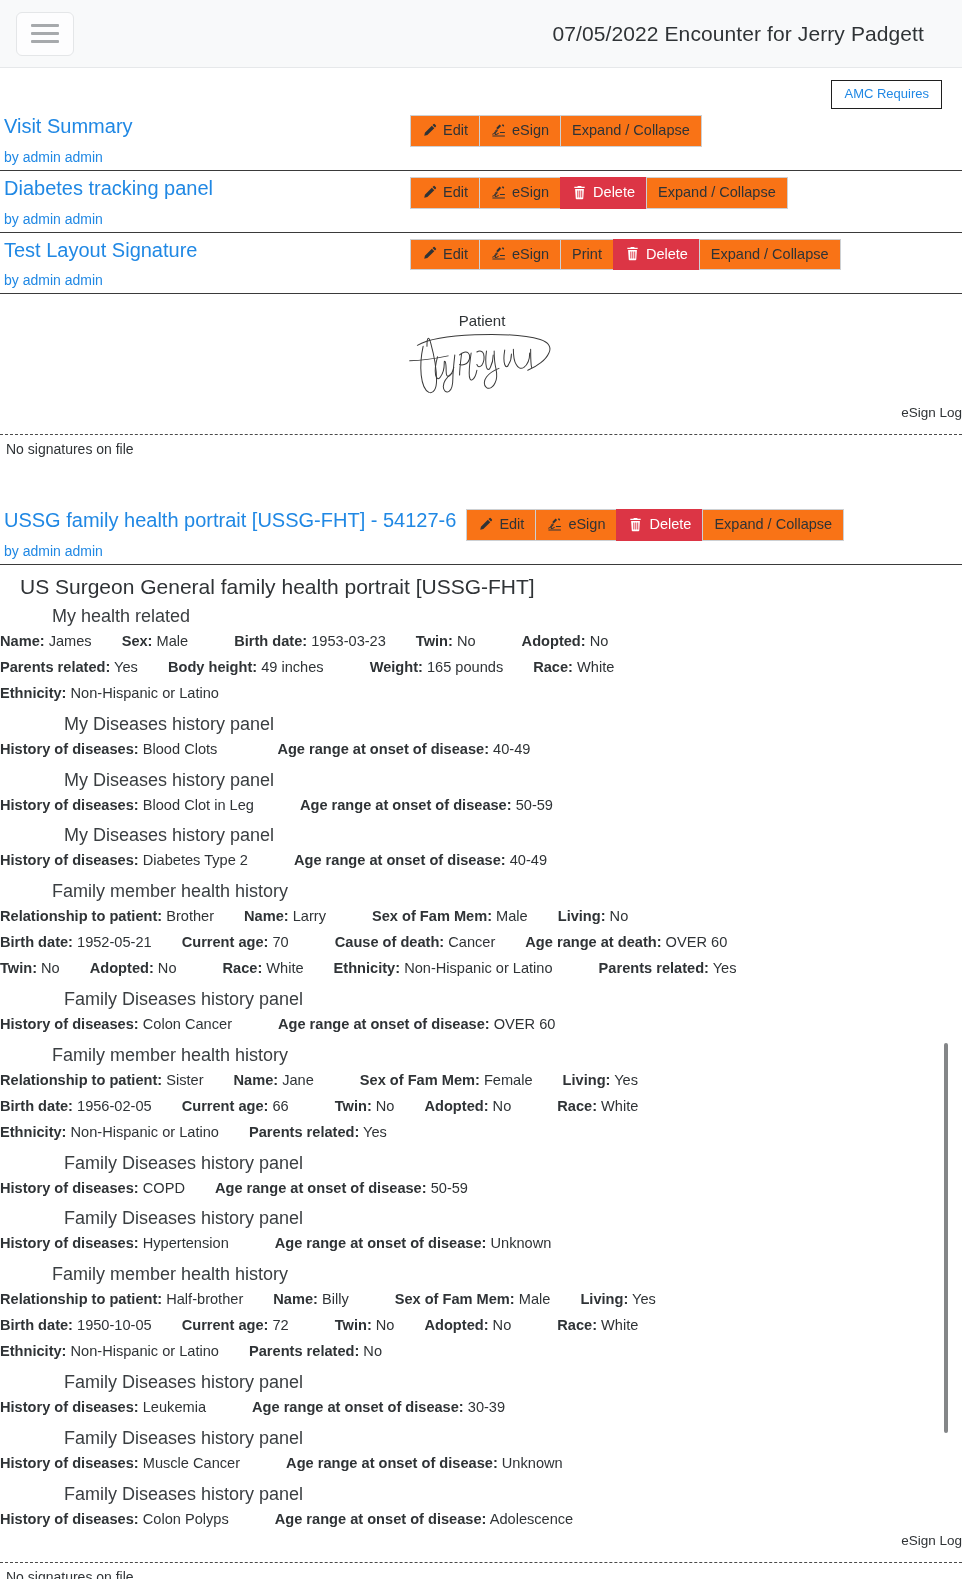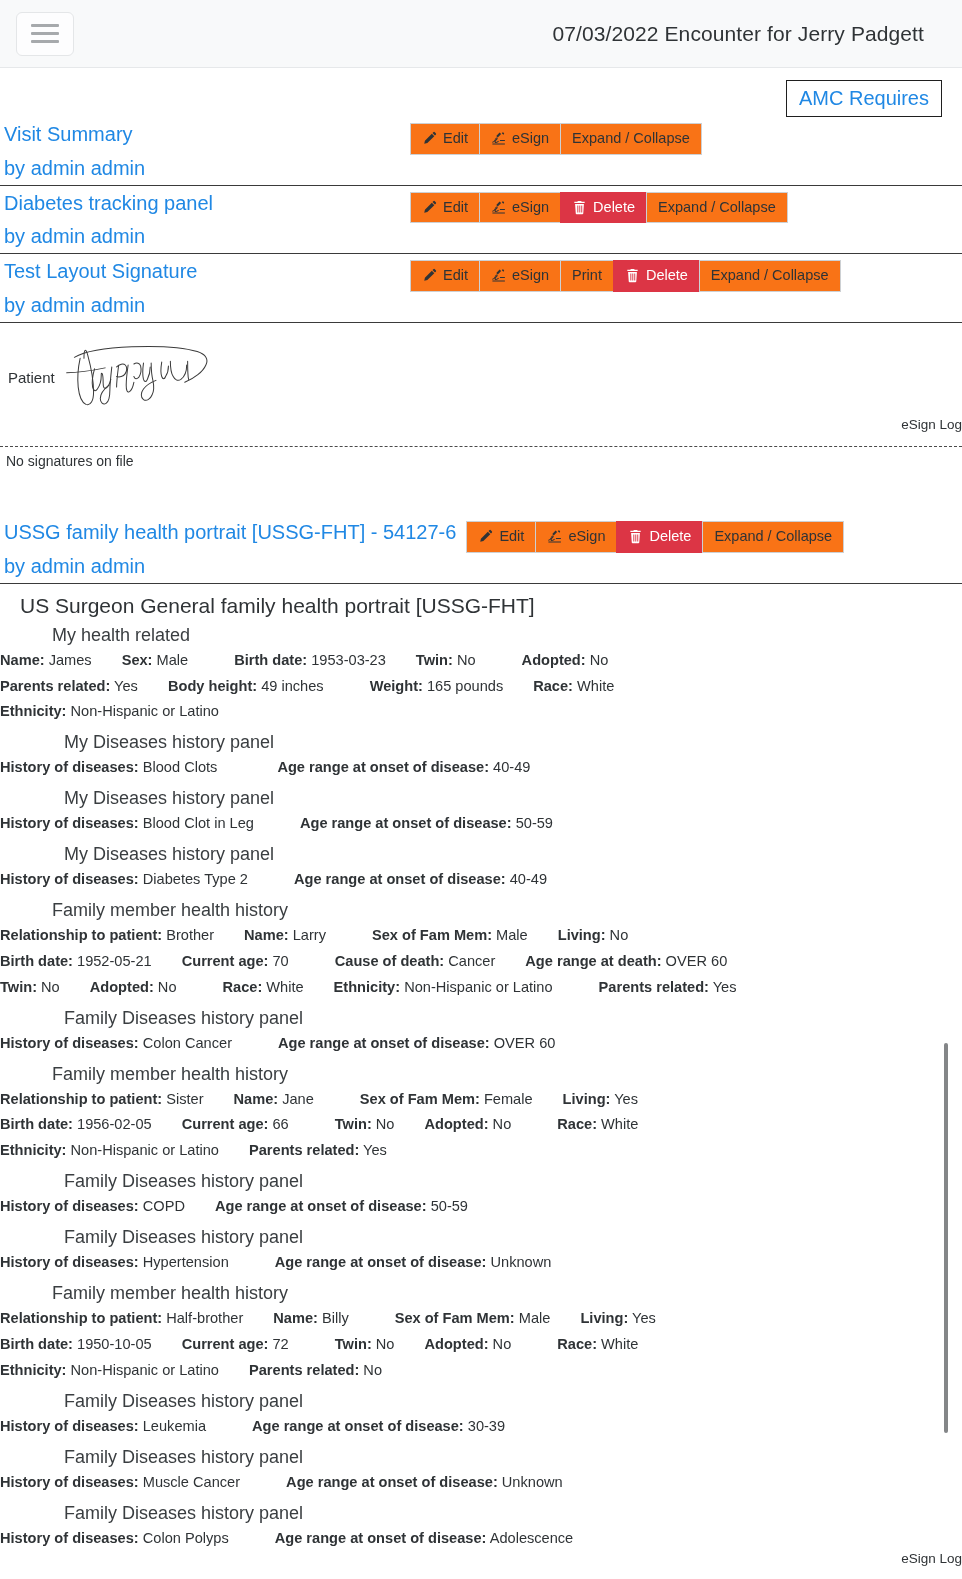--- a/index.html
+++ b/index.html
@@ -44,21 +44,21 @@
     letter-spacing: .1px;
     padding-right: 18px;
   }
 
   
   .amc-wrap { display:flex; justify-content:flex-end; padding: 12px 20px 0 0; }
   .amc-box {
     border: 1px solid #1f1f1f;
     background: #fff;
     padding: 6px 12px 7px;
-    font-size: 20px;
+    font-size: 13px;
     color: #2088e4;
     cursor: pointer;
     line-height: 1.1;
   }
 
   
   .panel-row {
     display: flex;
     padding: 6px 0 0 4px;
     min-height: 34px;
@@ -84,31 +84,31 @@
     white-space: nowrap;
     line-height: 1.15;
     margin-left: -1px;
   }
   .btn:first-child { margin-left: 0; }
   .btn.danger {
     background: #dc3545; border-color: #dc3545; color: #ffffff;
   }
   .byline {
     color: #2088e4;
-    font-size: 20px;
+    font-size: 14px;
     padding: 2px 0 5px 4px;
   }
   .hrule { border: 0; border-top: 1px solid #3a3a3a; margin: 0; }
 
   
   .ico { display:inline-block; width: 15px; height: 15px; flex:0 0 auto; }
   .ico svg { display:block; width:100%; height:100%; }
 
   
-  .sig-area { padding: 18px 2px 4px 8px; display: flex; align-items: center; }
+  .sig-area { padding: 18px 2px 4px 8px; display: flex; align-items: center; flex-direction: column; }
   .sig-label { font-size: 15px; color: #2f3336; margin-right: 4px; }
   .sig-img { width: 165px; height: 72px; }
   .sig-img svg { display:block; width: 100%; height: 100%; }
 
   
   .esign-log-label {
     text-align: right;
     font-size: 13.5px;
     color: #2f3336;
     padding-bottom: 14px;
@@ -170,21 +170,21 @@
 </style>
 </head>
 <body>
 
 <div class="topbar">
   <div class="hamburger">
     <span></span>
     <span></span>
     <span></span>
   </div>
-  <div class="encounter-title">07/03/2022 Encounter for Jerry Padgett</div>
+  <div class="encounter-title">07/05/2022 Encounter for Jerry Padgett</div>
 </div>
 
 <div class="amc-wrap">
   <div class="amc-box">AMC Requires</div>
 </div>
 
 <div class="panel-row">
   <div class="panel-title" style="width:406px">Visit Summary</div>
   <div class="btn-group">
     <div class="btn">

